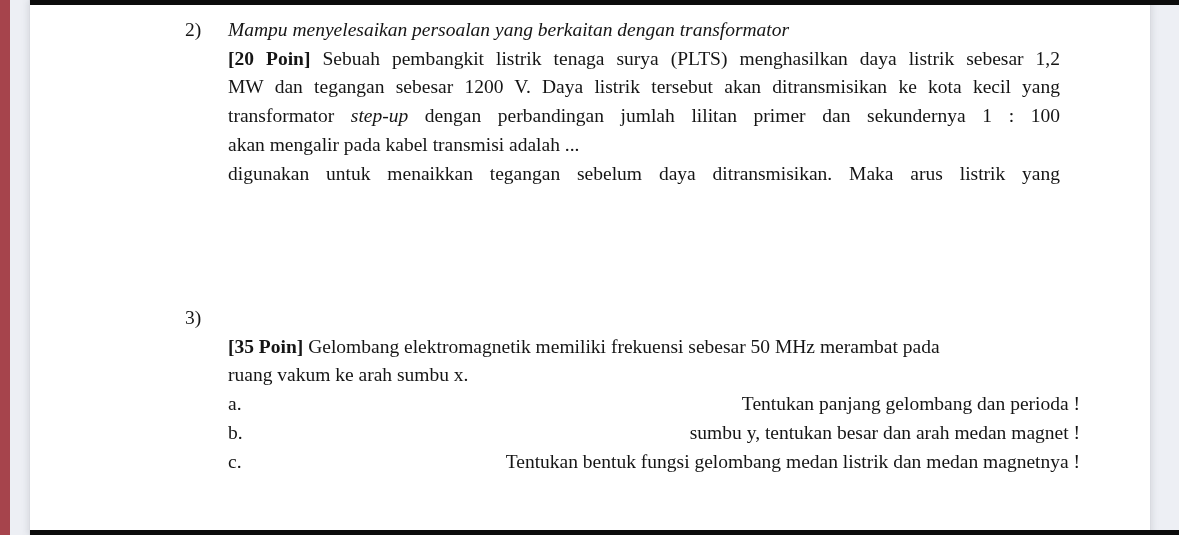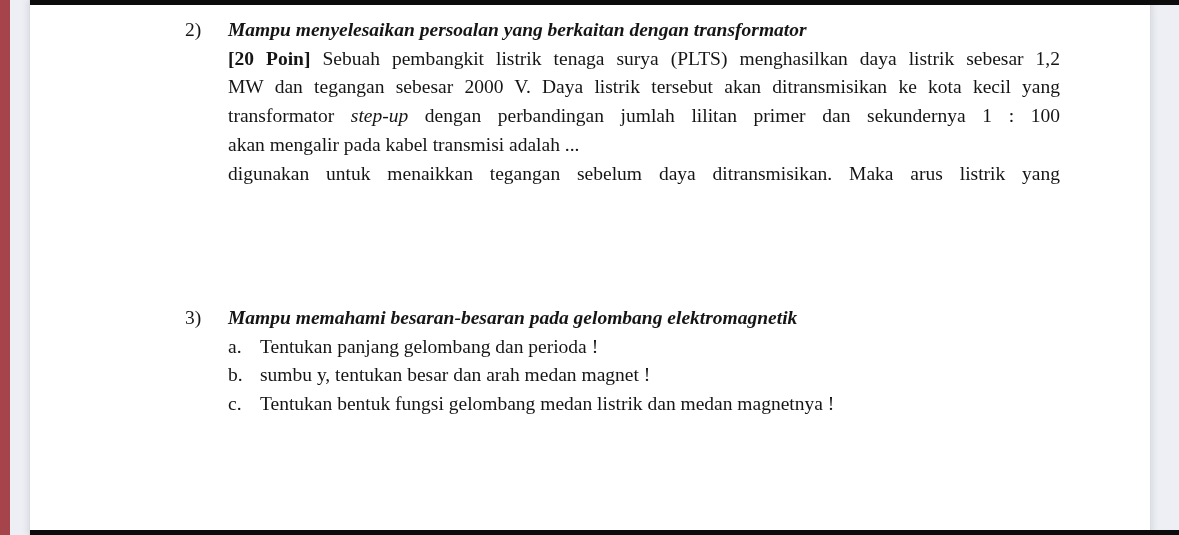--- a/index.html
+++ b/index.html
@@ -26,61 +26,64 @@
   .frame-bar{position:absolute;left:30px;width:1149px;height:5px;
     background:var(--frame-bar,#0c0c0c);z-index:6;}
   .frame-bar.top{top:0;}
   .frame-bar.bottom{bottom:0;}
   .question{position:absolute;left:155px;width:912px;
     font-size:19.5px;line-height:28.7px;}
   .q2{top:16px;}
   .q3{top:304px;}
   .q-head{display:flex;}
   .q-num{flex:0 0 43px;}
-  .q-title{font-weight:bold;font-style:italic;white-space:nowrap;}
+  .q-title{font-weight:normal;font-style:italic;white-space:nowrap;}
   .q-body{margin-left:43px;width:832px;}
   .line{min-height:28.7px;}
   .line.just{text-align:justify;text-align-last:justify;}
   .line.left{white-space:nowrap;}
   b.pts{font-weight:bold;}
   i.emp{font-style:italic;}
   .sub{display:flex;margin-left:43px;}
   .sub-label{flex:0 0 32px;}
-  .sub-text{width:820px;}
+  .sub-text{width:820px;text-align:right;}
   .sub-text .line{white-space:nowrap;}
 </style>
 </head>
 <body>
 
 <div class="screen">
 
   <div class="left-gutter"></div>
   <div class="red-strip"></div>
   <div class="right-gutter"></div>
 
   <div class="page">
 
     <section class="question q2">
       <div class="q-head">
         <span class="q-num">2)</span>
         <span class="q-title">Mampu menyelesaikan persoalan yang berkaitan dengan transformator</span>
       </div>
       <div class="q-body">
         <div class="line just"><b class="pts">[20 Poin]</b><span> Sebuah pembangkit listrik tenaga surya (PLTS) menghasilkan daya listrik sebesar 1,2</span></div>
-        <div class="line just">MW dan tegangan sebesar 2000 V. Daya listrik tersebut akan ditransmisikan ke kota kecil yang</div>
+        <div class="line just">MW dan tegangan sebesar 1200 V. Daya listrik tersebut akan ditransmisikan ke kota kecil yang</div>
         <div class="line just"><span>transformator </span><i class="emp">step-up</i><span> dengan perbandingan jumlah lilitan primer dan sekundernya 1 : 100</span></div>
         <div class="line left">akan mengalir pada kabel transmisi adalah ...</div>
         <div class="line just">digunakan untuk menaikkan tegangan sebelum daya ditransmisikan. Maka arus listrik yang</div>
       </div>
     </section>
 
     <section class="question q3">
       <div class="q-head">
         <span class="q-num">3)</span>
-        <span class="q-title">Mampu memahami besaran-besaran pada gelombang elektromagnetik</span>
+      </div>
+      <div class="q-body">
+        <div class="line left"><b class="pts">[35 Poin]</b><span> Gelombang elektromagnetik memiliki frekuensi sebesar 50 MHz merambat pada</span></div>
+        <div class="line left">ruang vakum ke arah sumbu x.</div>
       </div>
       <div class="sub">
         <span class="sub-label">a.</span>
         <div class="sub-text">
           <div class="line">Tentukan panjang gelombang dan perioda !</div>
         </div>
       </div>
       <div class="sub">
         <span class="sub-label">b.</span>
         <div class="sub-text">

